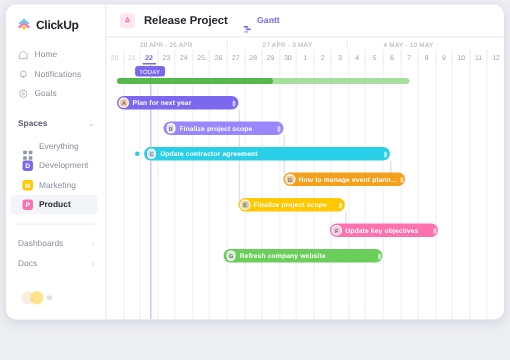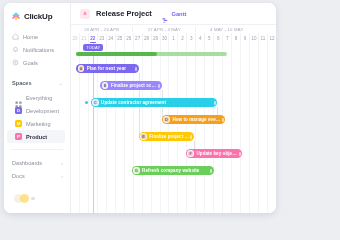--- a/index.html
+++ b/index.html
@@ -5,21 +5,21 @@
   * { box-sizing: border-box; margin: 0; padding: 0; }
   html, body {
     width: 340px; height: 218px;
     font-family: "Liberation Sans", sans-serif;
     background: #eceef2;
     overflow: hidden;
   }
   .app {
     position: absolute;
     left: 4px; top: 3px;
-    width: 272px; height: 210px;
+    width: 332px; height: 210px;
     background: #ffffff;
     border-radius: 7px;
     box-shadow: 0 2px 7px rgba(40,45,70,0.13);
     overflow: hidden;
     display: flex;
   }
 
   
   .sidebar {
     width: 67px; height: 100%;

